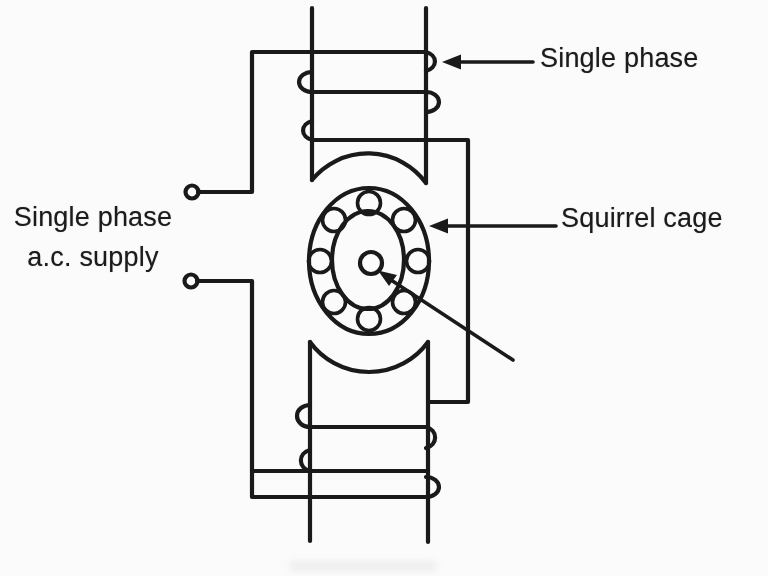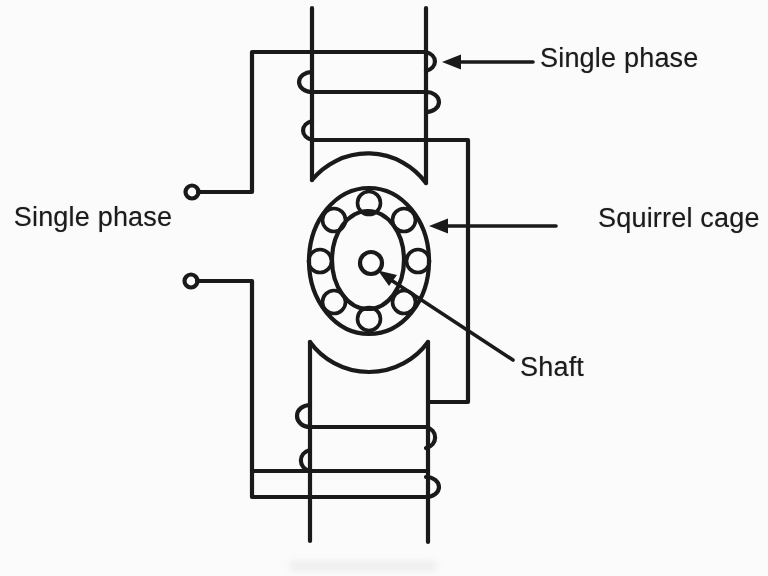--- a/index.html
+++ b/index.html
@@ -24,21 +24,21 @@
     font-weight:400;
     font-size:27px;
     color:var(--text);
     letter-spacing:0.2px;
     text-shadow:0 0 1px rgba(30,30,30,0.45);
     white-space:nowrap;
   }
   .lbl .ln{display:block;}
   #label-supply{left:8px;top:197px;width:170px;text-align:center;line-height:40px;}
   #label-stator{left:540px;top:39px;text-align:left;line-height:39px;}
-  #label-rotor{left:561px;top:198px;text-align:right;line-height:40px;margin-left:37px;}
+  #label-rotor{left:561px;top:198px;text-align:right;line-height:40px;}
   #label-shaft{left:520px;top:352px;text-align:left;line-height:30px;}
   #caption-smudge{
     position:absolute;left:288px;top:560px;width:150px;height:12px;
     background:rgba(60,60,60,0.06);filter:blur(3px);border-radius:6px;
   }
 </style>
 </head>
 <body>
 
 <div id="stage">
@@ -98,28 +98,26 @@
       <path class="stroke thin" d="M 440 226 H 556"></path>
       <polygon class="fillink" points="429,226 448,218.5 448,233.5"></polygon>
 
       <path class="stroke thin" d="M 388 278 L 513 360"></path>
       <polygon class="fillink" points="378,270.5 389,286 397,275"></polygon>
     </g>
   </svg>
 
   <div class="lbl" id="label-supply">
     <span class="ln">Single phase</span>
+    <span class="ln">a.c. supply</span>
   </div>
 
   <div class="lbl" id="label-stator">
     <span class="ln">Single phase</span>
   </div>
 
   <div class="lbl" id="label-rotor">
     <span class="ln">Squirrel cage</span>
   </div>
 
-  <div class="lbl" id="label-shaft">
-    <span class="ln">Shaft</span>
-  </div>
 
   <div id="caption-smudge"></div>
 </div>
 
 </body></html>

